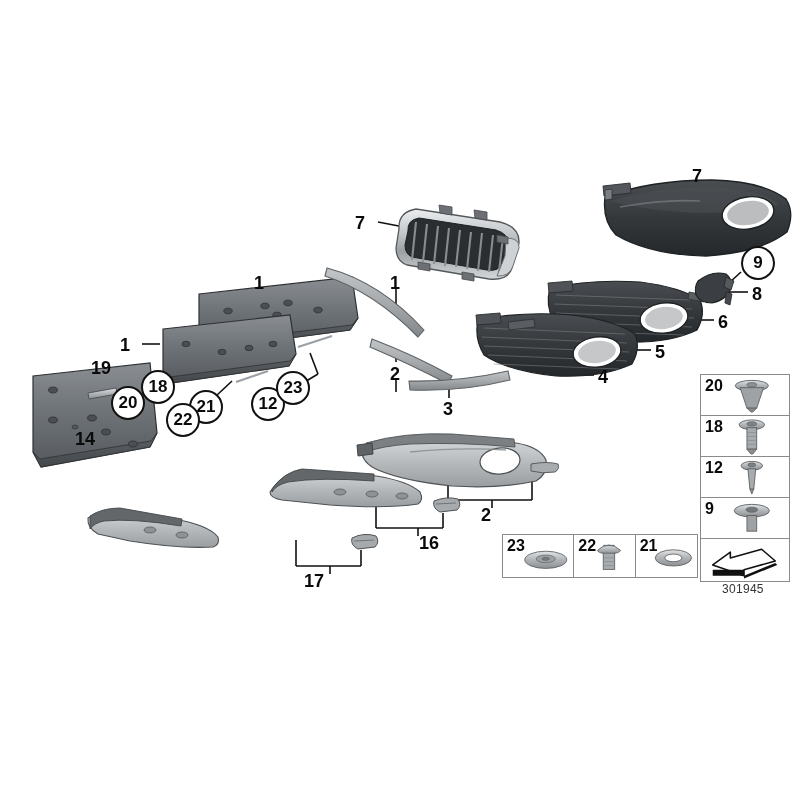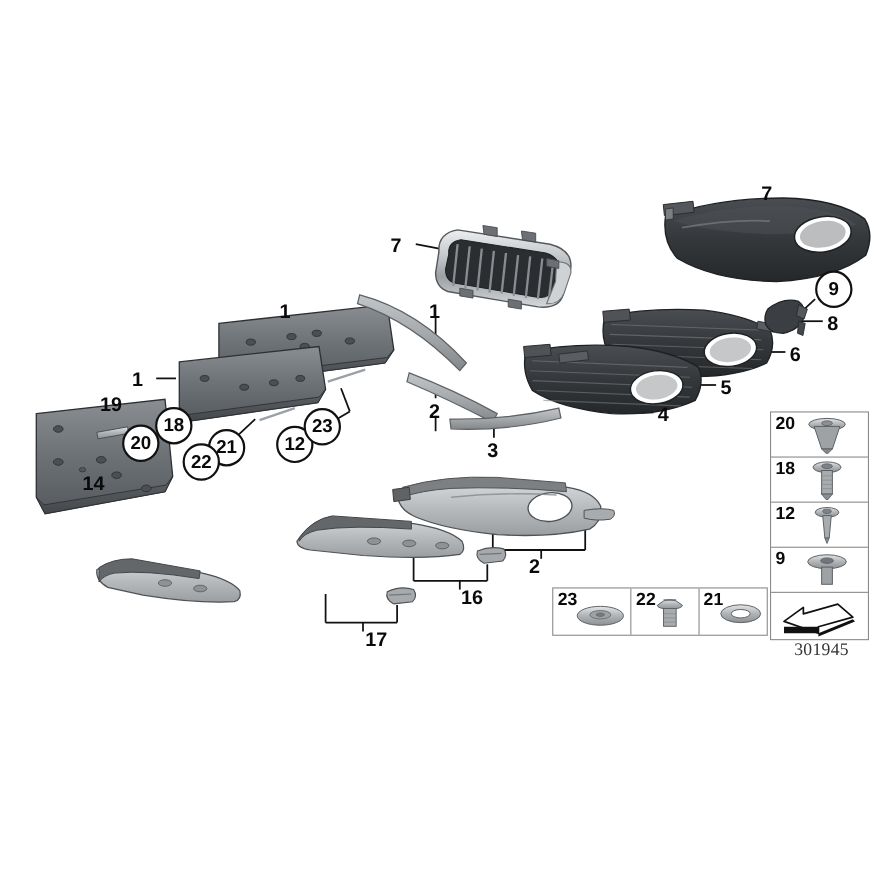--- a/index.html
+++ b/index.html
@@ -61,22 +61,22 @@
   .lg-cell{
     position:relative;
     border-right:1px solid #8a8a8a;
     box-sizing:border-box;
     height:100%;
   }
   .lg-cell:last-child{border-right:none;}
 
   #partid{
     position:absolute;
-    font-family:Liberation Serif, serif;
-    font-size:16px;color:#333;
+    font-family:Liberation Sans, sans-serif;
+    font-size:12px;color:#333;
     letter-spacing:.3px;
   }
 
   
   #footer{position:absolute;left:0;top:700px;width:800px;height:100px;}
 </style>
 </head>
 <body>
 
 <div id="stage">
@@ -343,21 +343,21 @@
   <div class="lbl big" style="left:692px;top:167px;">7</div>
   <div class="lbl big" style="left:752px;top:285px;">8</div>
   <div class="clbl" style="left:741px;top:246px;">9</div>
   <div class="lbl big" style="left:355px;top:214px;">7</div>
   <div class="lbl big" style="left:254px;top:274px;">1</div>
   <div class="clbl" style="left:251px;top:387px;">12</div>
   <div class="lbl big" style="left:120px;top:336px;">1</div>
   <div class="lbl big" style="left:75px;top:430px;">14</div>
   <div class="lbl big" style="left:481px;top:506px;">2</div>
   <div class="lbl big" style="left:419px;top:534px;">16</div>
-  <div class="lbl big" style="left:332px;top:572px;">17</div>
+  <div class="lbl big" style="left:304px;top:572px;">17</div>
   <div class="clbl" style="left:141px;top:370px;">18</div>
   <div class="lbl big" style="left:91px;top:359px;">19</div>
   <div class="clbl" style="left:111px;top:386px;">20</div>
   <div class="clbl" style="left:189px;top:390px;">21</div>
   <div class="clbl" style="left:166px;top:403px;">22</div>
   <div class="clbl" style="left:276px;top:371px;">23</div>
 
   <div class="legend" style="left:700px;top:374px;width:90px;height:208px;">
     <div class="lg-row" style="height:41px;">
       <span class="lg-num">20</span>

